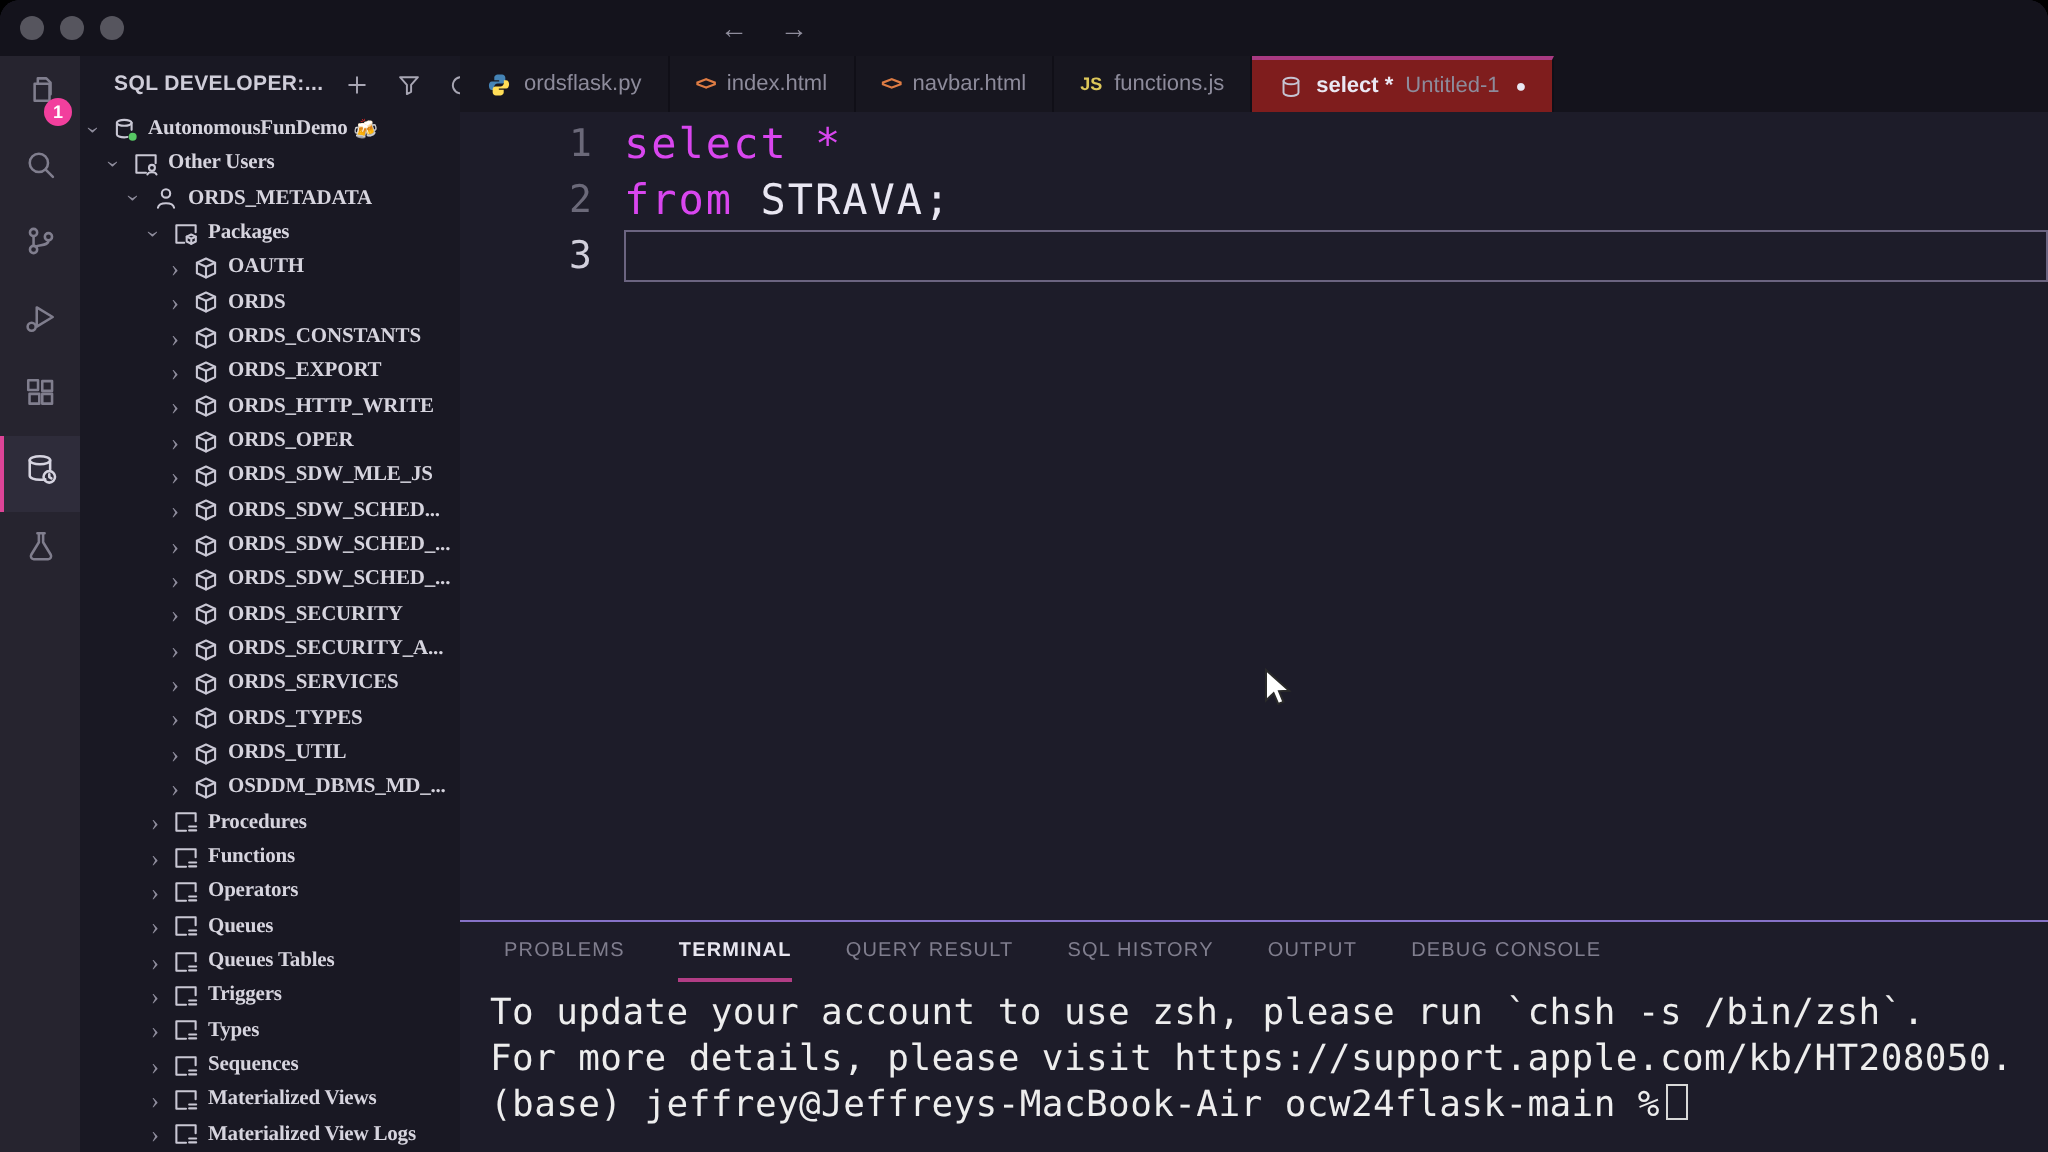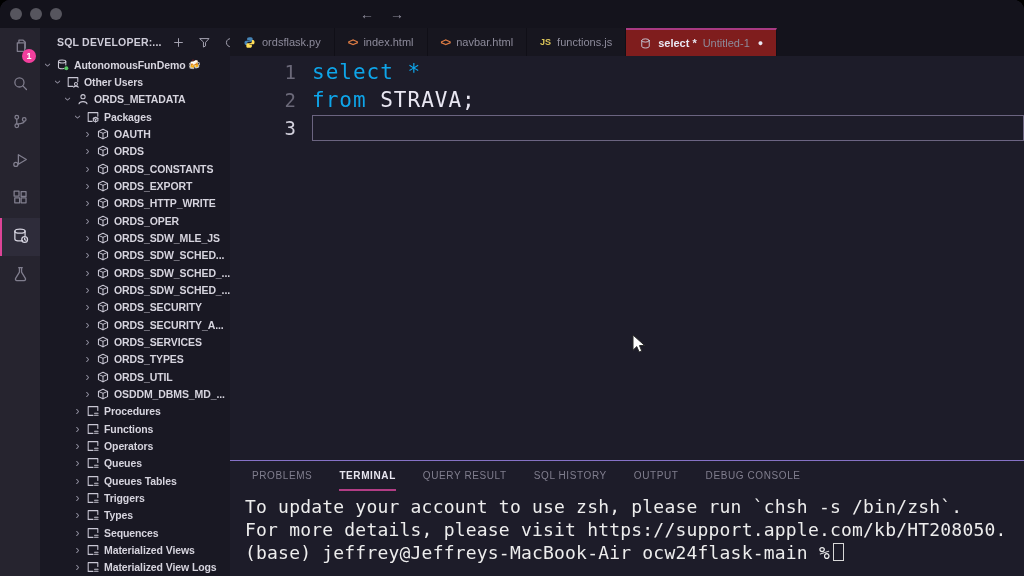--- a/index.html
+++ b/index.html
@@ -25,21 +25,21 @@
   .ab-item.active{background:#2e2c3a;color:#d6d4e0;border-left:2px solid #dd4497;}
   .ab-item.active .ab-icon{margin-left:-2px;}
   .ab-badge{position:absolute;right:4px;bottom:3px;min-width:14px;height:14px;border-radius:50%;
        background:#f23f9d;color:#fff;font-size:9px;font-weight:700;display:flex;align-items:center;
        justify-content:center;}
 
   .sidebar{width:190px;background:#191823;flex:none;display:flex;flex-direction:column;overflow:hidden;}
   .sidebar-header{height:28px;flex:none;display:flex;align-items:center;padding:0 6px 0 17px;gap:10px;color:#a8a6b4;}
   .sidebar-title{font-size:10.5px;font-weight:700;color:#cfcdd9;letter-spacing:.2px;white-space:nowrap;}
   .sh-icon{display:flex;align-items:center;}
-  .tree{flex:1;overflow:hidden;}
+  .tree{flex:1;overflow:hidden;font-family:Liberation Serif, serif;}
   .tree-row{height:17.33px;display:flex;align-items:center;white-space:nowrap;}
   .chev{width:11px;flex:none;color:#8e8c9c;font-size:12px;line-height:1;display:flex;justify-content:center;}
   .chev.exp{transform:rotate(90deg);}
   .tree-icon{width:16px;height:16px;flex:none;display:flex;align-items:center;justify-content:center;
        color:#c9c7d4;margin-right:3px;margin-left:2px;}
   .tree-label{font-size:10.5px;font-weight:700;color:#d6d4de;letter-spacing:-.1px;}
   .tree-emoji{font-size:10px;margin-left:3px;}
 
   .editor-col{flex:1;display:flex;flex-direction:column;position:relative;min-width:0;}
   .tabbar{height:28px;background:#14131c;display:flex;flex:none;}
@@ -56,21 +56,21 @@
 
   .editor{flex:1;background:#1d1c29;position:relative;overflow:hidden;
        font-family:"DejaVu Sans Mono",monospace;}
   .code-area{padding-top:2px;}
   .code-line{display:flex;height:28px;align-items:center;}
   .gutter-num{width:66px;flex:none;text-align:right;padding-right:16px;color:#6b6979;font-size:19px;}
   .code-line.current .gutter-num{color:#d2d0dc;}
   .code-body{flex:1;display:flex;align-items:center;white-space:pre;font-size:21px;letter-spacing:1px;
        color:#e9e7f2;height:100%;}
   .code-body.line-box{border:1px solid #6b6480;height:26px;box-sizing:border-box;}
-  .tok.kw{color:#0ea5e9;}
+  .tok.kw{color:#d946ef;}
 
   .cursor-arrow{position:absolute;left:402px;top:278px;pointer-events:none;}
 
   .panel{height:116px;flex:none;background:#1d1c29;border-top:1px solid #8672c7;box-sizing:border-box;}
   .panel-tabs{display:flex;gap:27px;padding:9px 0 0 22px;height:21px;}
   .panel-tab{font-size:10px;letter-spacing:.6px;color:#807e8e;padding-bottom:4px;}
   .panel-tab.active{color:#e8e6f0;font-weight:700;border-bottom:2px solid #b23d85;}
   .terminal{margin-top:4px;padding-left:15px;font-family:"DejaVu Sans Mono",monospace;font-size:18px;
        letter-spacing:.2px;line-height:23px;color:#ededed;white-space:pre;}
   .term-cursor{display:inline-block;width:9px;height:16px;border:1.5px solid #d8d8d8;

